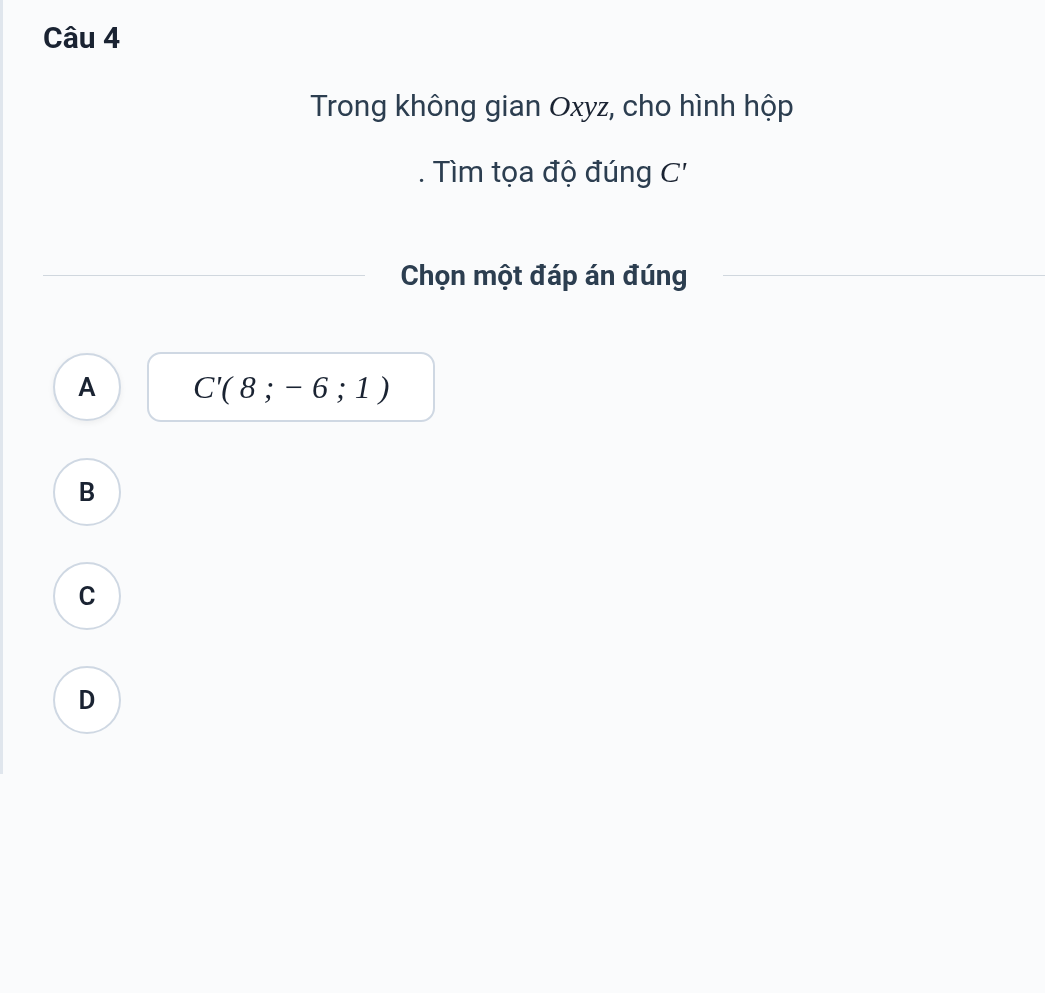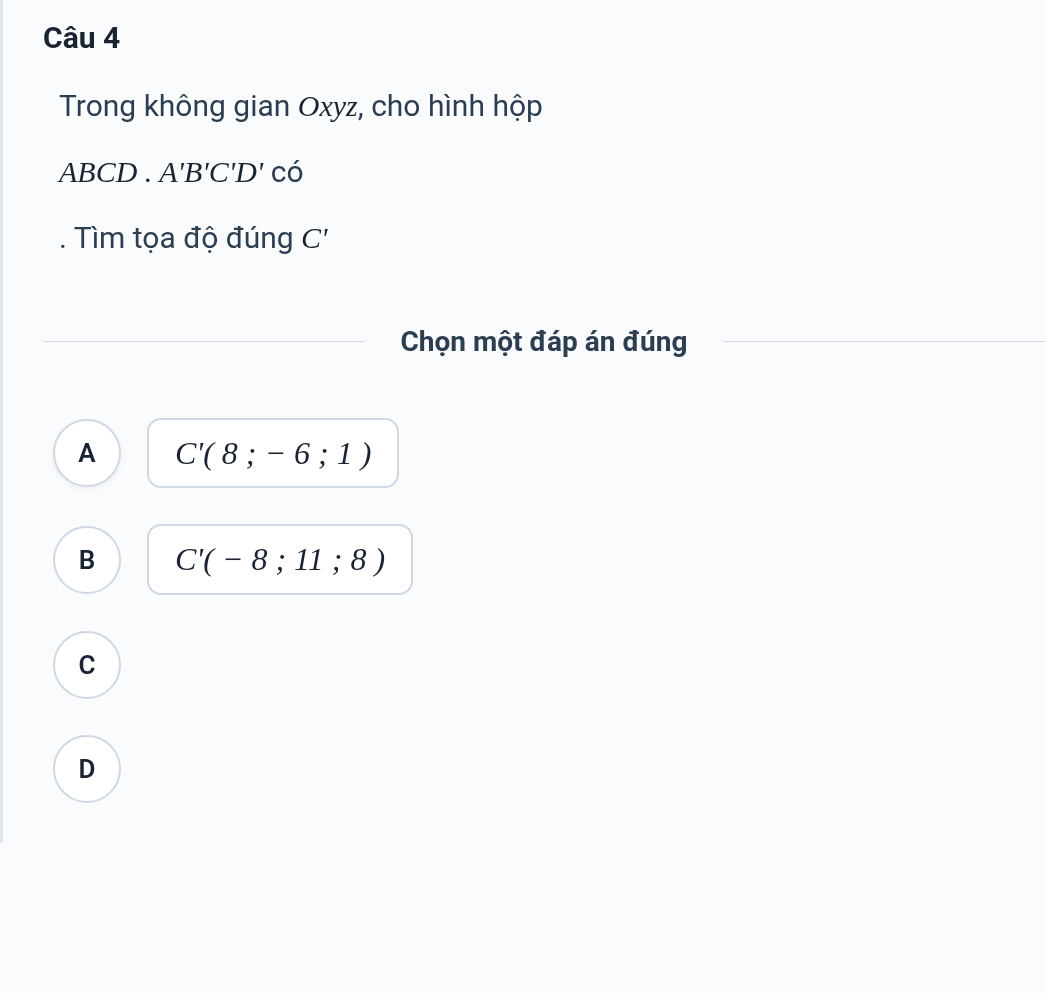--- a/index.html
+++ b/index.html
@@ -26,20 +26,21 @@
     line-height: 1.8;
     color: #2c3e50;
   }
   .math {
     font-family: "Times New Roman", Georgia, serif;
     font-style: italic;
     color: #1a2332;
   }
   .question-body p {
     margin: 0 0 12px 16px;
+    text-align: center;
   }
   .divider-row {
     display: flex;
     align-items: center;
     margin: 60px 0 60px 0;
     gap: 8px;
   }
   .divider-line {
     flex: 1;
     height: 1px;
@@ -77,21 +78,21 @@
     background: #fff;
     cursor: pointer;
     flex: 0 0 auto;
   }
   .option-a .radio-circle {
     box-shadow: 0 2px 6px rgba(0,0,0,0.06);
   }
   .answer-box {
     border: 2px solid #cfd8e3;
     border-radius: 14px;
-    padding: 14px 26px;
+    padding: 14px 44px;
     font-size: 32px;
     font-family: "Times New Roman", Georgia, serif;
     font-style: italic;
     color: #1a2332;
     background: #fff;
     cursor: pointer;
     line-height: 1.2;
   }
 </style>
 </head>
@@ -99,43 +100,39 @@
 
 <div class="container">
 
   <h2 class="title">Câu 4</h2>
 
   <div class="question-body">
     <p>
       <span>Trong không gian </span><span class="math">Oxyz</span><span>, cho hình hộp</span>
     </p>
     <p>
-      <span class="math">ABCD . A'B'C'D'</span><span> có</span>
-    </p>
-    <p>
       <span>. Tìm tọa độ đúng </span><span class="math">C'</span>
     </p>
   </div>
 
   <div class="divider-row">
     <div class="divider-line"></div>
     <div class="divider-text">Chọn một đáp án đúng</div>
     <div class="divider-line"></div>
   </div>
 
   <div class="options">
 
     <div class="option-row option-a">
       <div class="radio-circle">A</div>
       <div class="answer-box">C'( 8 ; − 6 ; 1 )</div>
     </div>
 
     <div class="option-row">
       <div class="radio-circle">B</div>
-      <div class="answer-box">C'( − 8 ; 11 ; 8 )</div>
     </div>
 
     <div class="option-row">
       <div class="radio-circle">C</div>
     </div>
 
     <div class="option-row">
       <div class="radio-circle">D</div>
     </div>
 

